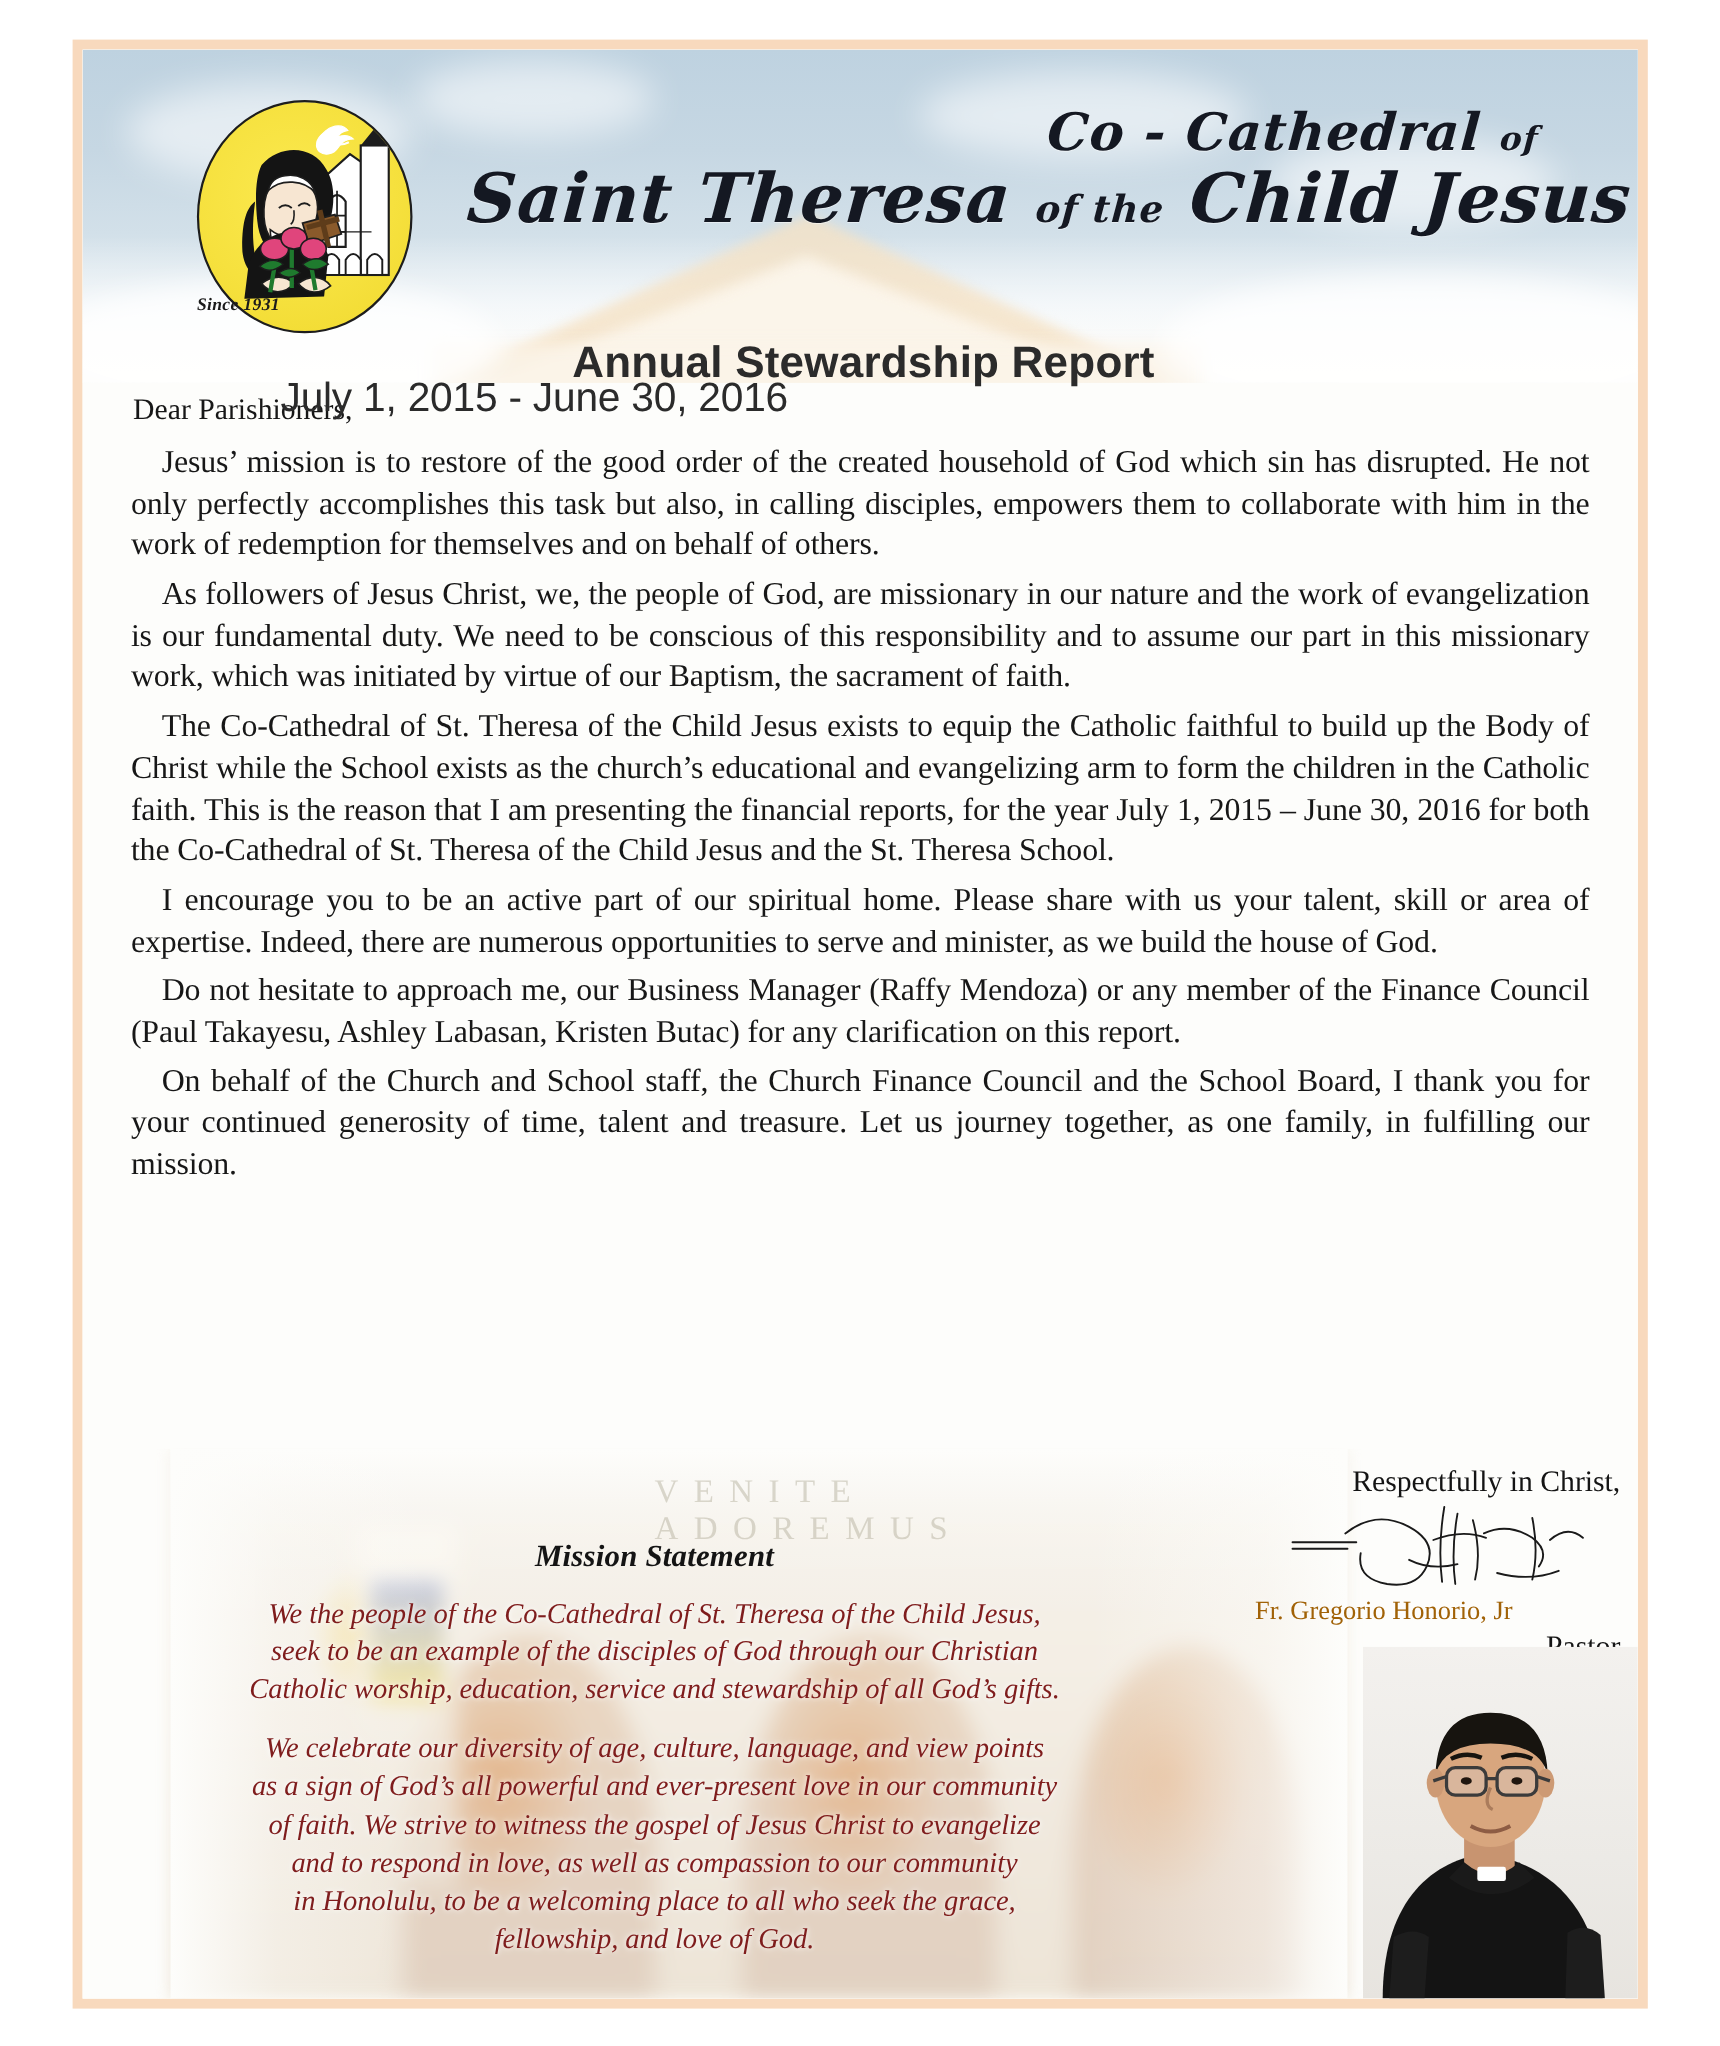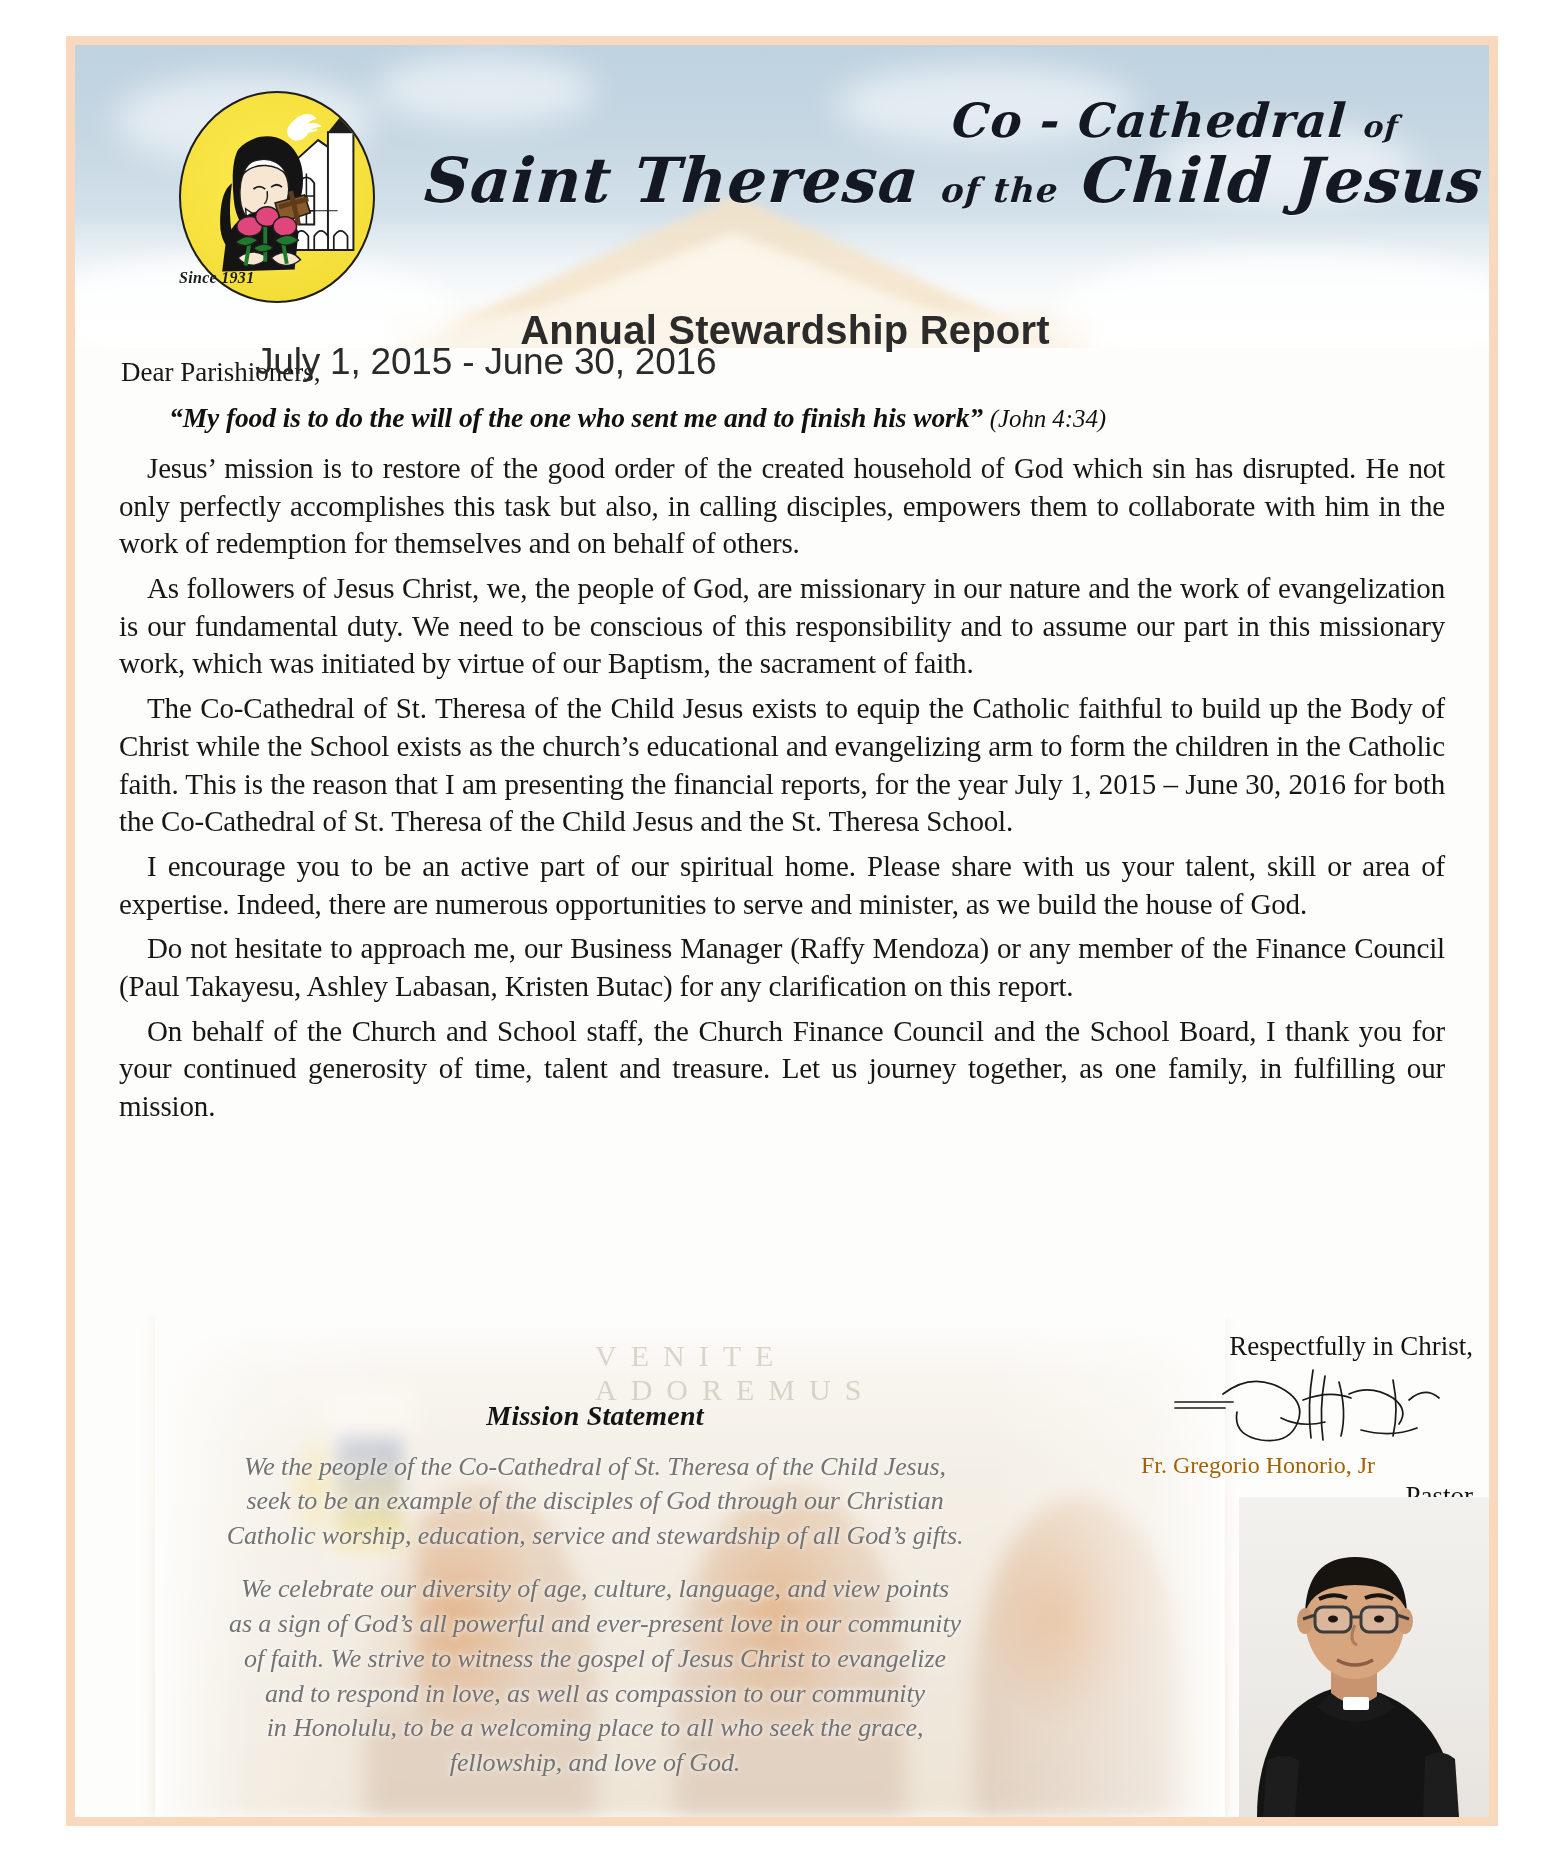--- a/index.html
+++ b/index.html
@@ -183,21 +183,21 @@
   
   #mission{
     position:absolute;left:20px;bottom:36px;width:1000px;
     text-align:center;z-index:8;
   }
   #missionhead{
     font-size:28px;font-weight:bold;font-style:italic;color:#141414;
     margin-bottom:18px;letter-spacing:.2px;
   }
   .mline{
-    font-size:26px;font-style:italic;color:#737373;
+    font-size:26px;font-style:italic;color:#7f1d1d;
     line-height:1.34;letter-spacing:-.1px;
     text-shadow:0 0 5px rgba(255,255,255,.85),0 0 10px rgba(255,255,255,.65);
   }
   .mgap{height:18px;}
 
   
   #signblock{
     position:absolute;right:16px;top:14px;width:430px;
     text-align:right;z-index:9;
   }
@@ -301,21 +301,20 @@
     <div id="titleblock">
       <div id="line1" class="script"><span>Co - Cathedral</span> <span class="small">of</span></div>
       <div id="line2" class="script"><span>Saint Theresa</span> <span class="small">of the</span> <span>Child Jesus</span></div>
     </div>
 
     <div id="reporttitle">Annual Stewardship Report</div>
     <div id="reportdates">July 1, 2015 - June 30, 2016</div>
 
     <div id="body">
       <p id="salutation">Dear Parishioners,</p>
-      <p id="verse"><span>“My food is to do the will of the one who sent me and to finish his work”</span> <span class="cite">(John 4:34)</span></p>
       <p class="para">Jesus’ mission is to restore of the good order of the created household of God which sin has disrupted. He not only perfectly accomplishes this task but also, in calling disciples, empowers them to collaborate with him in the work of redemption for themselves and on behalf of others.</p>
       <p class="para">As followers of Jesus Christ, we, the people of God, are missionary in our nature and the work of evangelization is our fundamental duty. We need to be conscious of this responsibility and to assume our part in this missionary work, which was initiated by virtue of our Baptism, the sacrament of faith.</p>
       <p class="para">The Co-Cathedral of St. Theresa of the Child Jesus exists to equip the Catholic faithful to build up the Body of Christ while the School exists as the church’s educational and evangelizing arm to form the children in the Catholic faith. This is the reason that I am presenting the financial reports, for the year July 1, 2015 – June 30, 2016 for both the Co-Cathedral of St. Theresa of the Child Jesus and the St. Theresa School.</p>
       <p class="para">I encourage you to be an active part of our spiritual home. Please share with us your talent, skill or area of expertise. Indeed, there are numerous opportunities to serve and minister, as we build the house of God.</p>
       <p class="para">Do not hesitate to approach me, our Business Manager (Raffy Mendoza) or any member of the Finance Council (Paul Takayesu, Ashley Labasan, Kristen Butac) for any clarification on this report.</p>
       <p class="para">On behalf of the Church and School staff, the Church Finance Council and the School Board, I thank you for your continued generosity of time, talent and treasure. Let us journey together, as one family, in fulfilling our mission.</p>
     </div>
 
     <div id="bottom">
 

